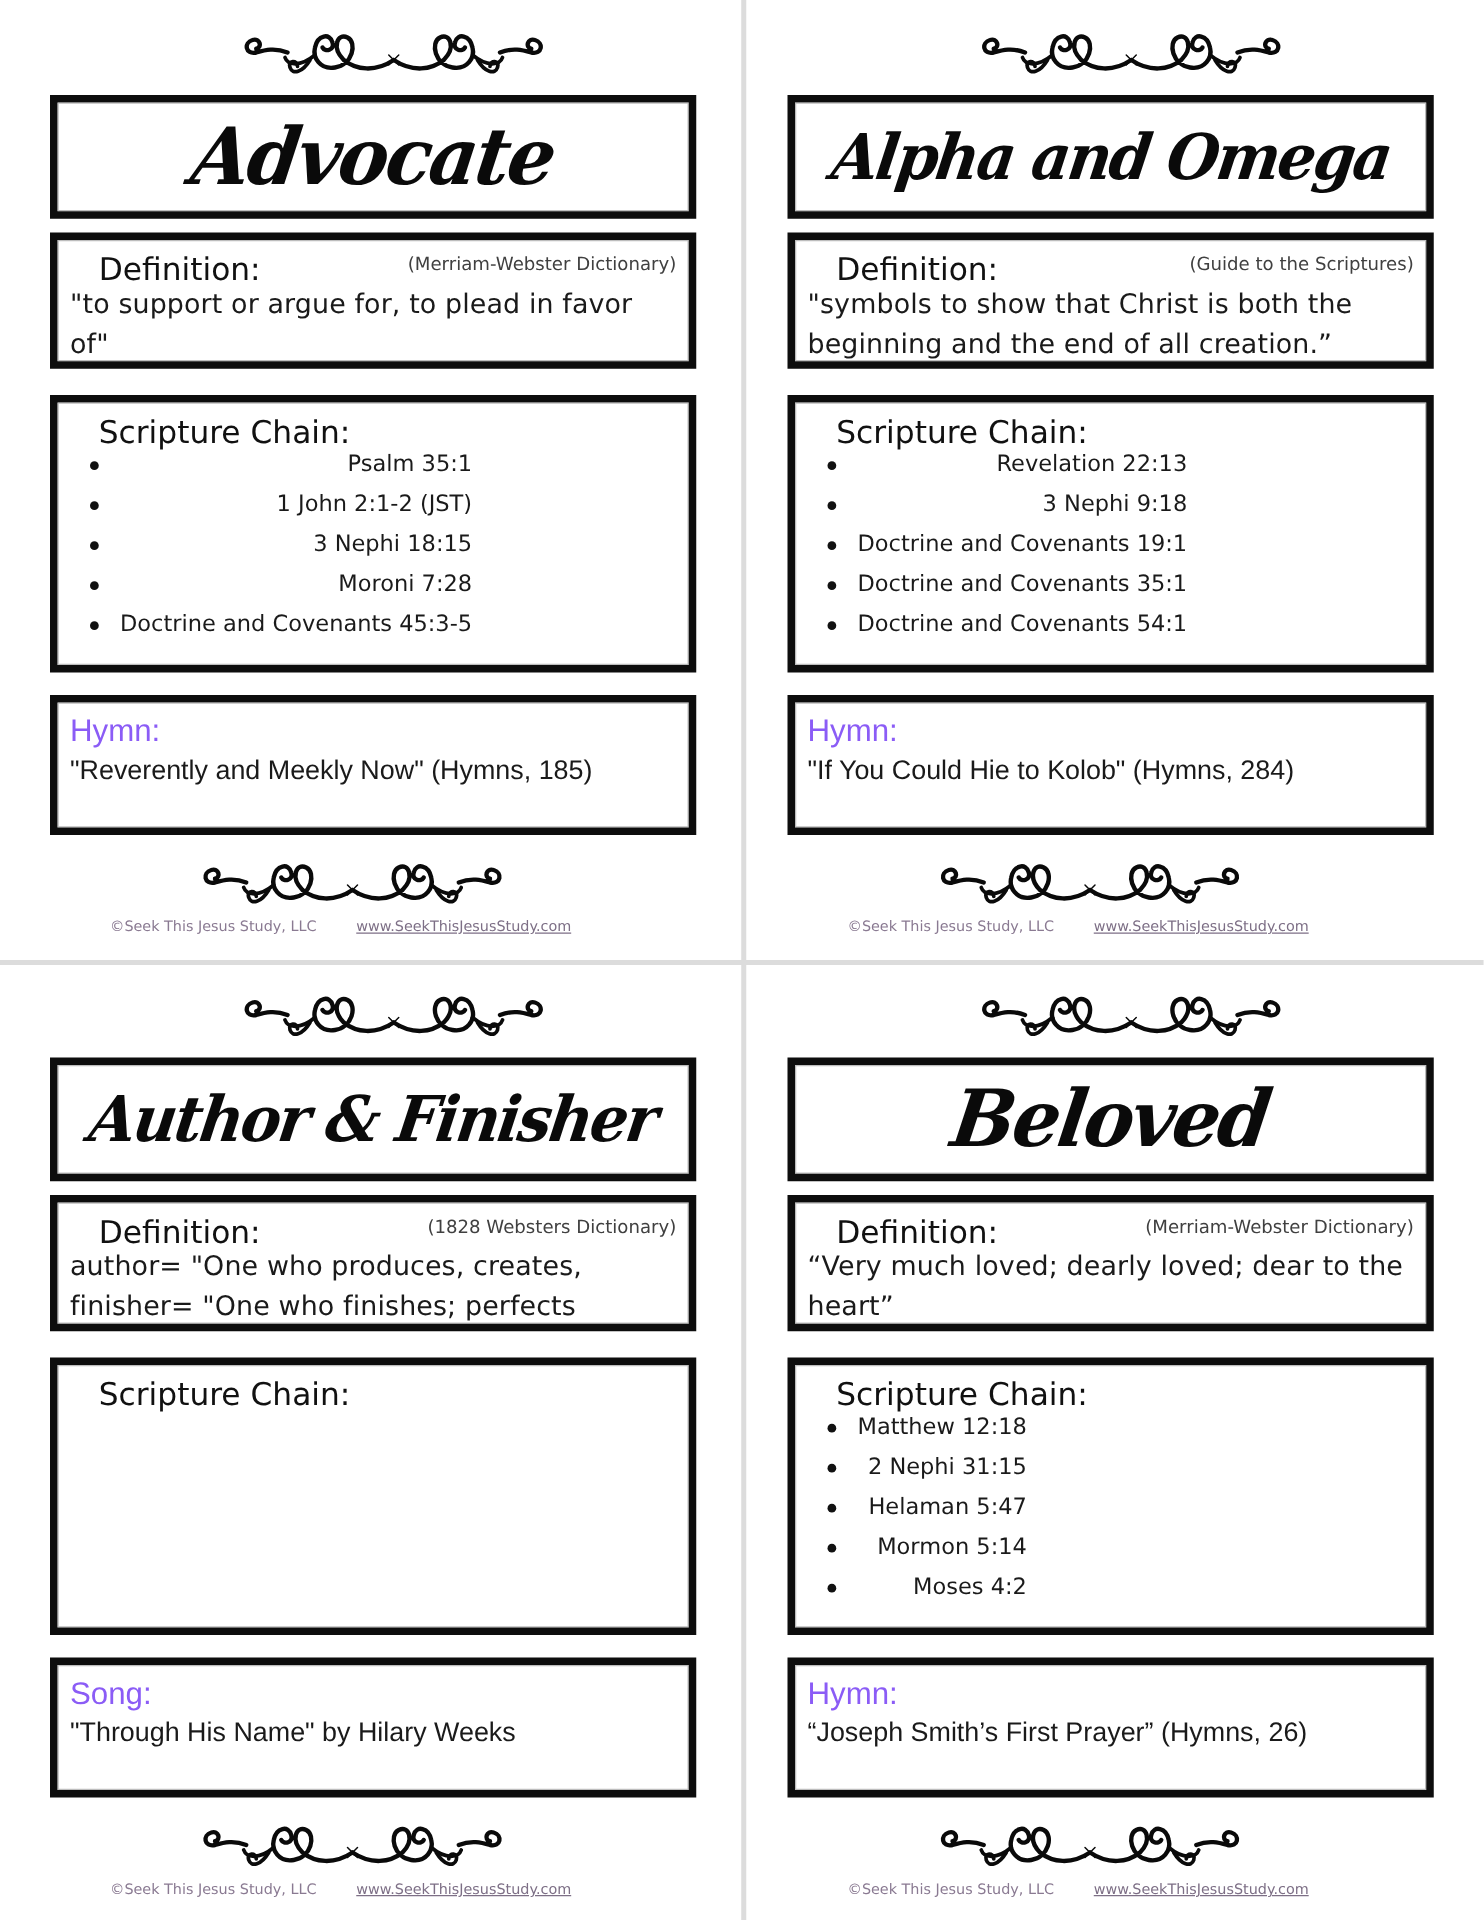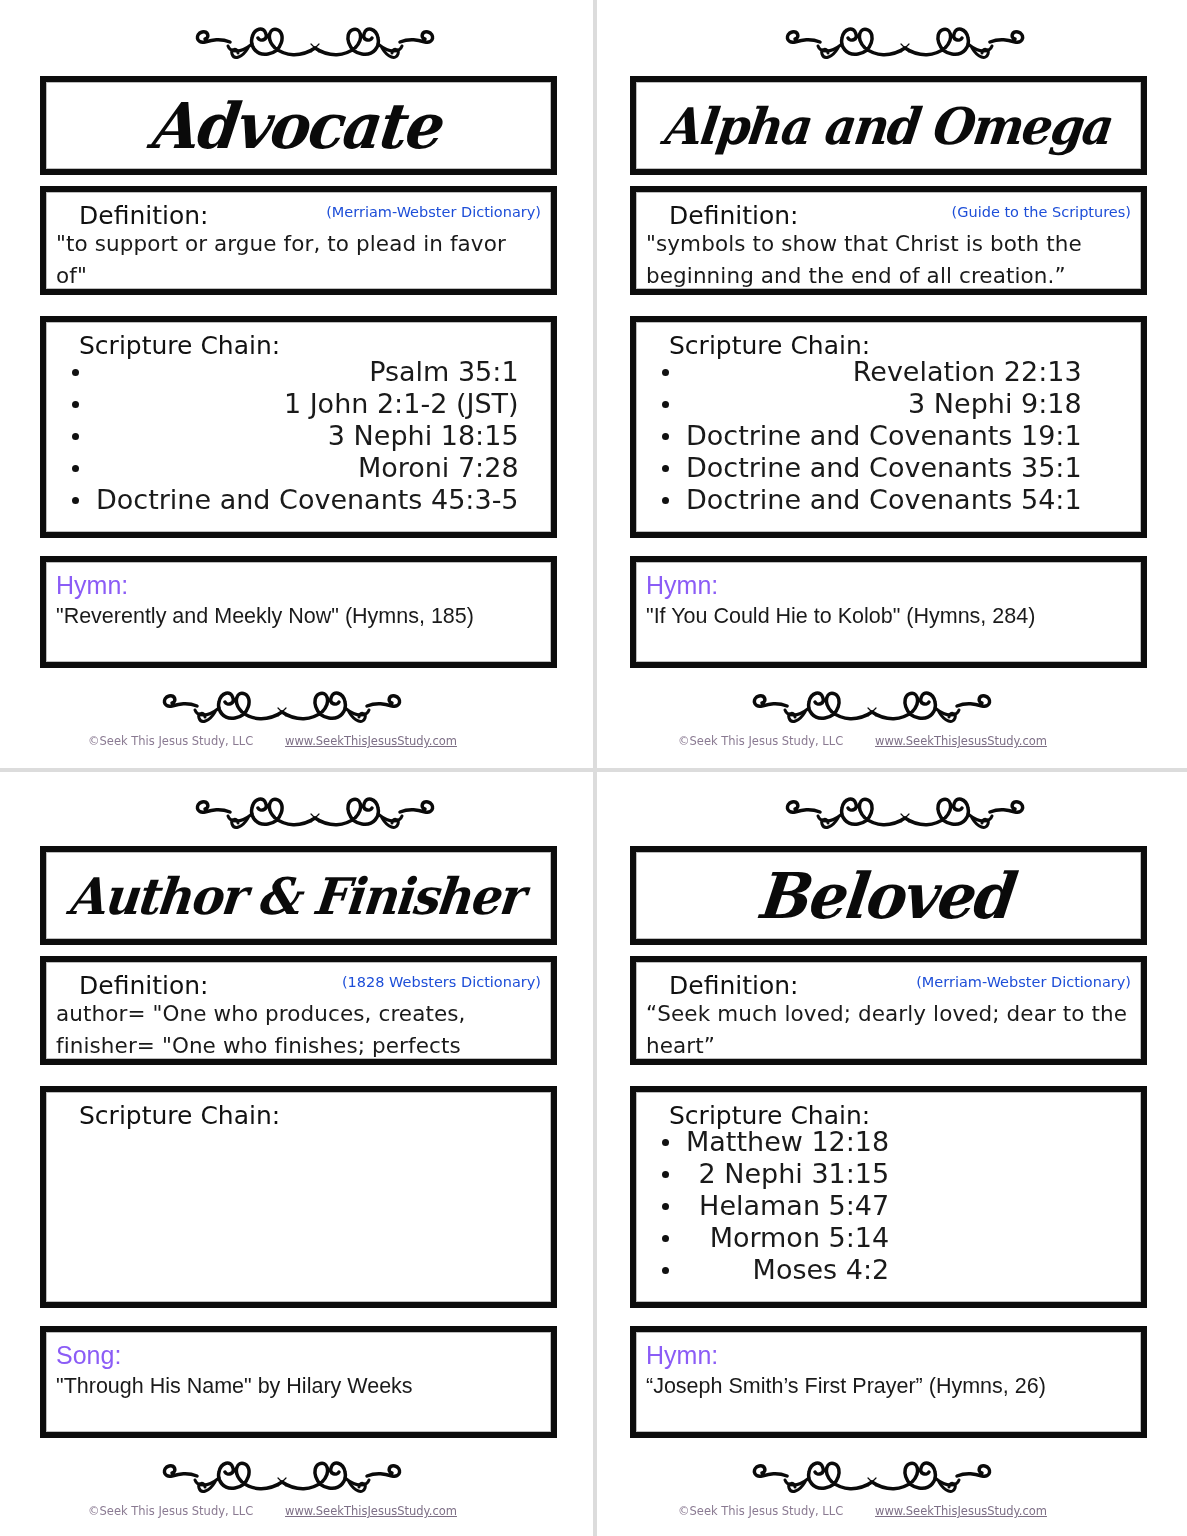--- a/index.html
+++ b/index.html
@@ -34,31 +34,31 @@
   .def-box { top:186px; height:97px; }
   .scr-box { top:316px; height:210px;text-align:right; }
   .hymn-box { top:556px; height:100px; }
 
   .label {
     position:absolute; left:10px; top:9px; font-size:25px; color:#111;
     font-family:"DejaVu Sans", sans-serif;
     margin-left:23px;
   }
   .source {
-    position:absolute; right:10px; top:12px; font-size:14.5px; color:#1d4ed8;
+    position:absolute; right:10px; top:12px; font-size:14.5px; color:#404040;
     font-family:"DejaVu Sans", sans-serif;
   }
   .body-text {
     position:absolute; left:10px; right:12px; top:36px;
     font-size:21.5px; line-height:32px; color:#1a1a1a;
     font-family:"DejaVu Sans", sans-serif; letter-spacing:0.1px;
   }
   .scripture-list { position:absolute; left:10px; top:34px; margin:0; padding:0; list-style:none; }
   .scripture-list li {
-    position:relative; padding-left:40px; font-size:27px; line-height:32px;
+    position:relative; padding-left:40px; font-size:18px; line-height:32px;
     font-family:"DejaVu Sans", sans-serif; color:#1a1a1a; height:32px;
   }
   .scripture-list li .bullet {
     position:absolute; left:16px; top:13px; width:7px; height:7px; border-radius:50%; background:#111;
   }
   .hymn-text {
     position:absolute; left:10px; right:12px; top:38px;
     font-size:21.5px; line-height:32px; color:#1a1a1a;
     font-family:"Liberation Sans", sans-serif;
   }
@@ -268,21 +268,21 @@
     </g>
   </svg>
 
   <div class="box title-box">
     <span class="title-text">Beloved</span>
   </div>
 
   <div class="box def-box">
     <span class="label">Definition:</span>
     <span class="source">(Merriam-Webster Dictionary)</span>
-    <div class="body-text"> “Seek much loved; dearly loved; dear to the heart”</div>
+    <div class="body-text"> “Very much loved; dearly loved; dear to the heart”</div>
   </div>
 
   <div class="box scr-box">
     <span class="label">Scripture Chain:</span>
     <ul class="scripture-list">
         <li><span class="bullet"></span><span>Matthew 12:18</span></li>
         <li><span class="bullet"></span><span>2 Nephi 31:15</span></li>
         <li><span class="bullet"></span><span>Helaman 5:47</span></li>
         <li><span class="bullet"></span><span>Mormon 5:14</span></li>
         <li><span class="bullet"></span><span>Moses 4:2</span></li>

